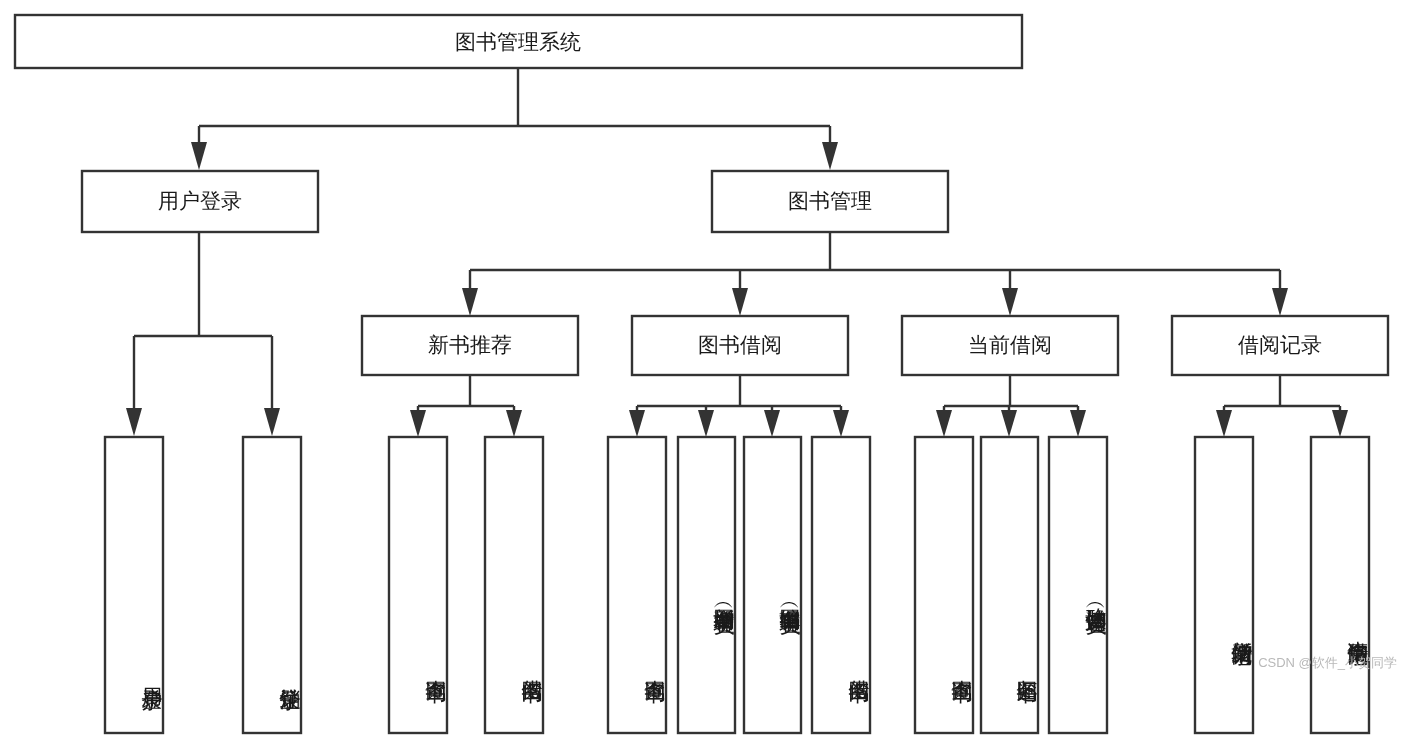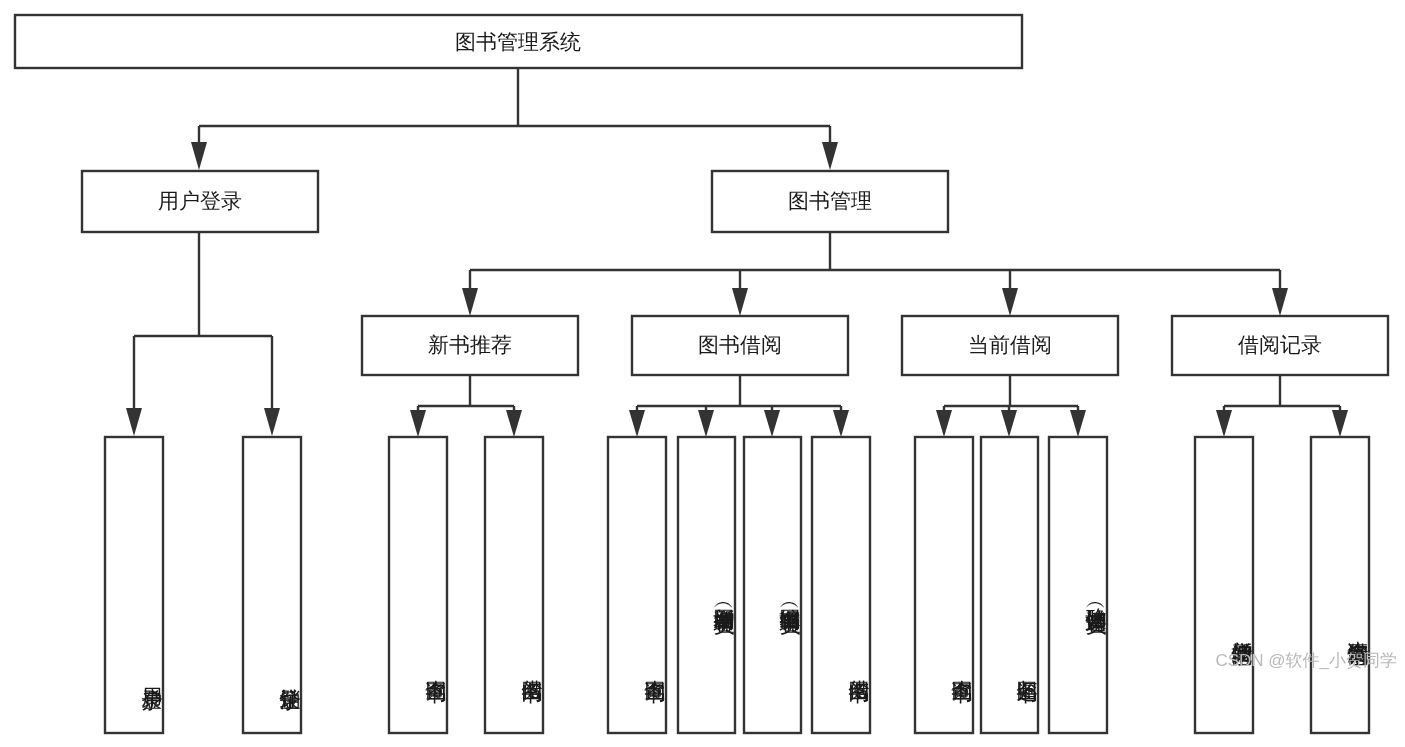--- a/index.html
+++ b/index.html
@@ -62,21 +62,21 @@
     align-items: flex-start;
     justify-content: center;
     white-space: nowrap;
     pointer-events: none;
   }
   .watermark {
     position: absolute;
     right: 8px;
     bottom: 6px;
     font-family: "Liberation Sans", "DejaVu Sans", sans-serif;
-    font-size: 17px;
+    font-size: 13px;
     color: #b9b9b9;
     white-space: nowrap;
   }
 </style>
 </head>
 <body>
 
 <div id="diagram-root">
 
   <svg id="tree-svg" viewBox="0 0 1405 747">

